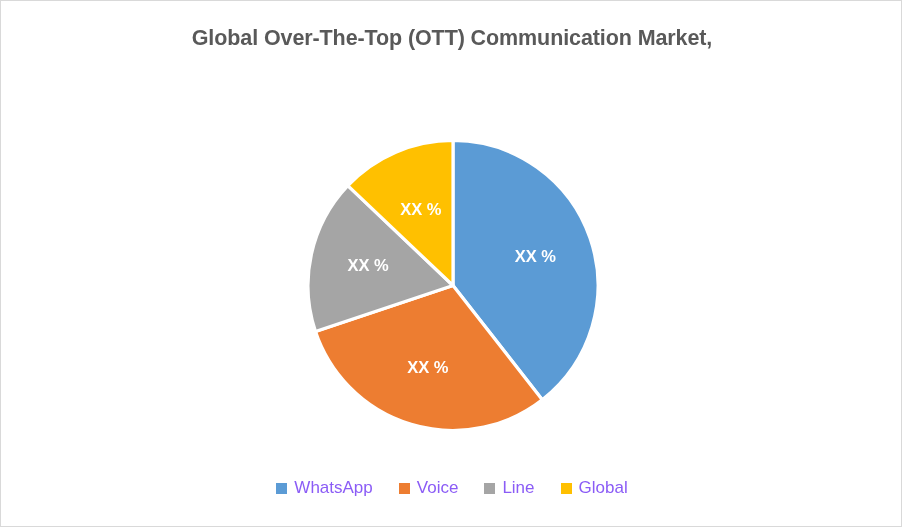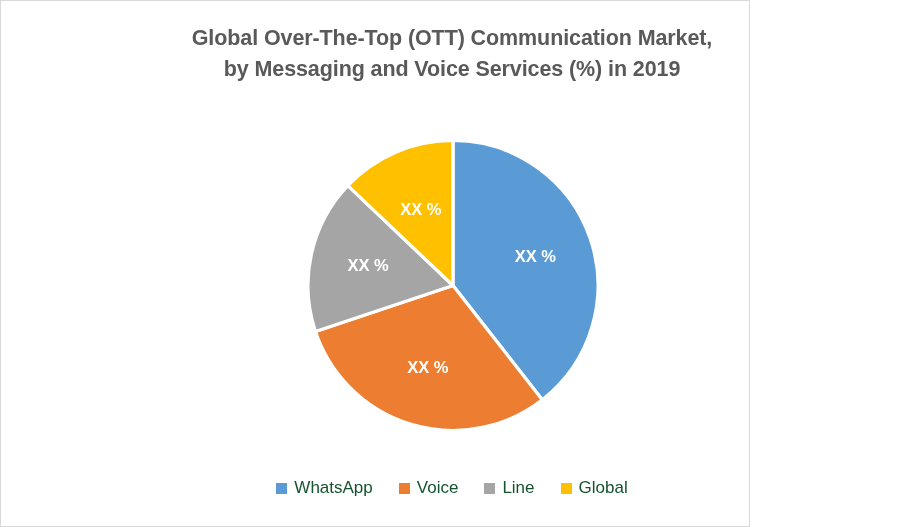--- a/index.html
+++ b/index.html
@@ -7,21 +7,21 @@
     margin: 0;
     padding: 0;
     background: #ffffff;
   }
   body {
     font-family: "Liberation Sans", sans-serif;
   }
 
   #chart-frame {
     position: relative;
-    width: 750px;
+    width: 902px;
     height: 527px;
     box-sizing: border-box;
     background: #ffffff;
     border: 1px solid #d9d9d9;
     overflow: hidden;
   }
 
   
   #chart-title {
     position: absolute;
@@ -89,36 +89,35 @@
     align-items: center;
     gap: 7px;
   }
   .legend-swatch {
     width: 11px;
     height: 11px;
     flex: 0 0 auto;
     display: block;
   }
   .legend-label {
-    color: #14532d;
+    color: #8b5cf6;
     font-family: "Liberation Sans", sans-serif;
     font-size: 17px;
     font-weight: normal;
     white-space: nowrap;
     line-height: 18px;
   }
 </style>
 </head>
 <body>
 
 <div id="chart-frame">
 
   <div id="chart-title">
     <span class="title-line">Global Over-The-Top (OTT) Communication Market,</span>
-    <span class="title-line">by Messaging and Voice Services (%) in 2019</span>
   </div>
 
   <div id="plot-area">
     <svg id="pie-svg" viewBox="0 0 902 360" xmlns="http://www.w3.org/2000/svg">
       <g id="slices-group">
           <path d="M 452 188.5 L 452.00 43.50 A 145 145 0 0 1 541.27 302.76 Z" fill="#5B9BD5" class="slice-path"></path>
           <path d="M 452 188.5 L 541.27 302.76 A 145 145 0 0 1 314.49 234.51 Z" fill="#ED7D31" class="slice-path"></path>
           <path d="M 452 188.5 L 314.49 234.51 A 145 145 0 0 1 346.82 88.69 Z" fill="#A5A5A5" class="slice-path"></path>
           <path d="M 452 188.5 L 346.82 88.69 A 145 145 0 0 1 452.00 43.50 Z" fill="#FFC000" class="slice-path"></path>
         </g>

